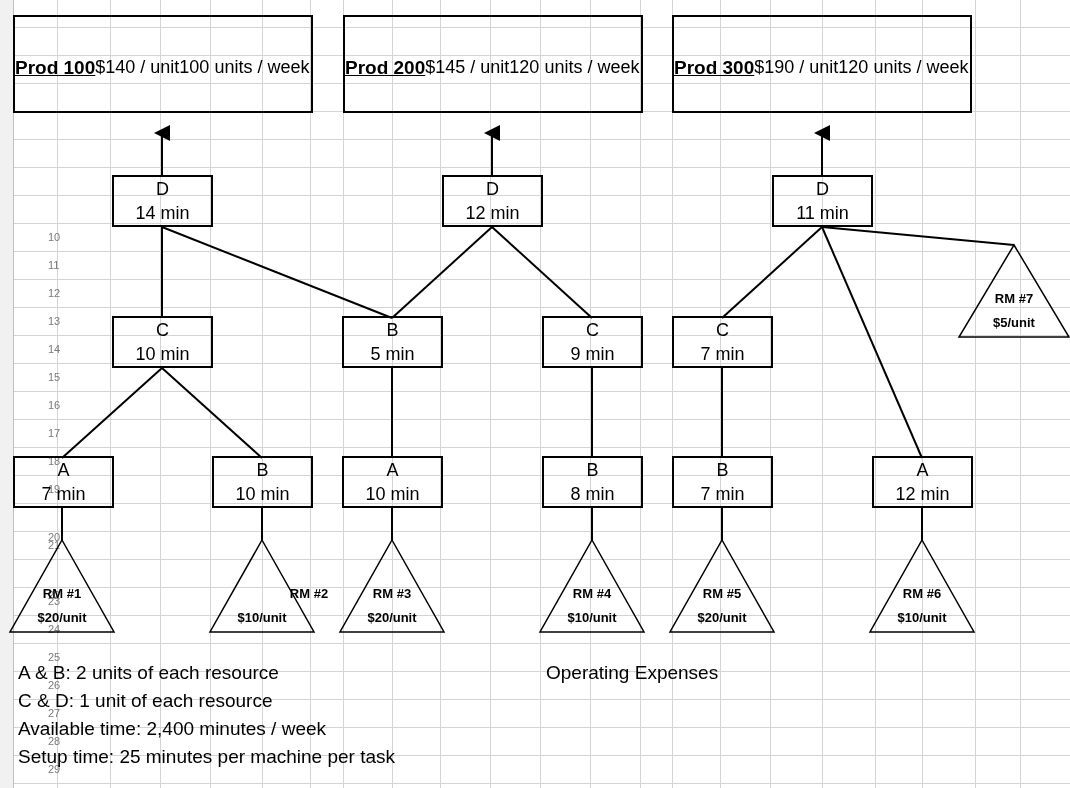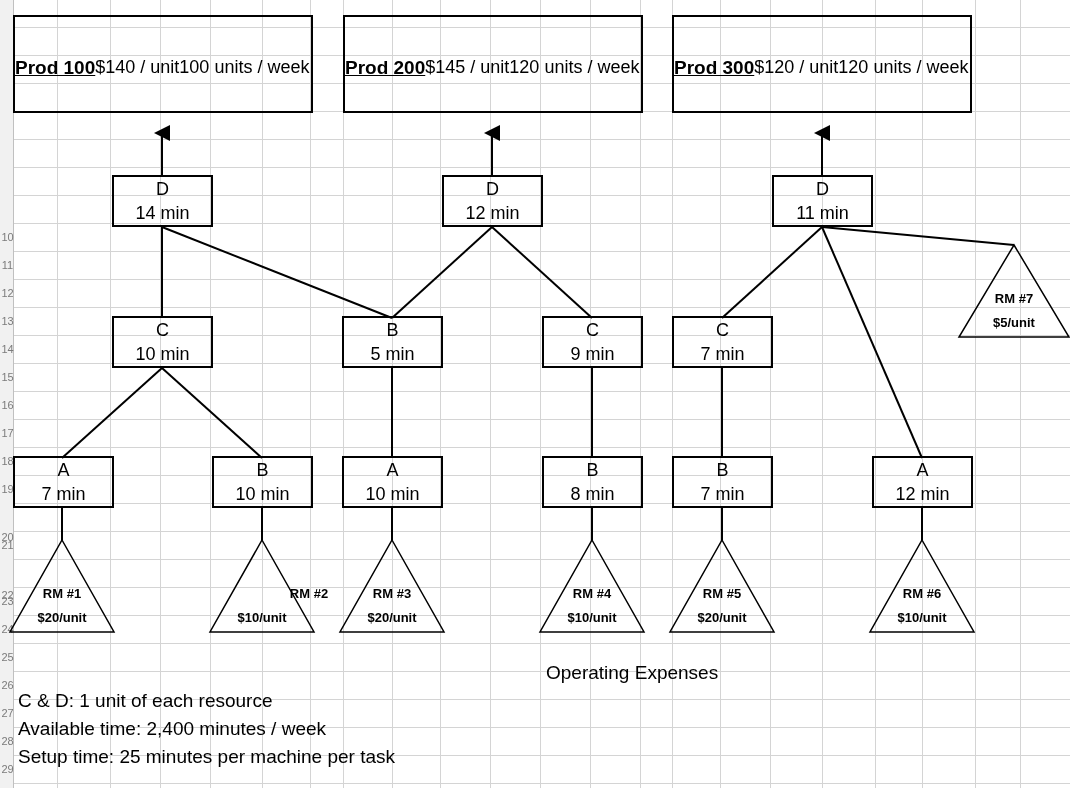--- a/index.html
+++ b/index.html
@@ -2,23 +2,23 @@
 <html><head>
 <meta charset="utf-8">
 <style>
   html,body{margin:0;padding:0;background:#fff;}
   body{font-family:"Liberation Sans",sans-serif;}
   #sheet{position:relative;width:1070px;height:788px;overflow:hidden;background:#fff;}
 
   
   #rowhdr{position:absolute;left:0;top:0;width:13px;height:788px;background:#f1f1f1;
           border-right:1px solid #c0c0c0;z-index:1;}
-  .rowno{position:absolute;left:0;width:15px;text-align:center;
+  .rowno{position:absolute;left:0;width:15px;text-align:left;
          font-size:11px;color:#7b7b7b;line-height:11px;
-         font-family:"Liberation Sans",sans-serif;}
+         font-family:"Liberation Sans",sans-serif;padding-left:48px;}
   .gl-h{position:absolute;left:13px;right:0;height:1px;background:#d4d4d4;}
   .gl-v{position:absolute;top:0;height:788px;width:1px;background:#d4d4d4;}
 
   
   #diagram{position:absolute;left:0;top:0;width:1070px;height:788px;z-index:3;}
   svg.lines{position:absolute;left:0;top:0;width:1070px;height:788px;
             overflow:visible;pointer-events:none;}
 
   .box{position:absolute;box-sizing:border-box;border:2px solid #000;background:transparent;
        display:flex;flex-direction:column;align-items:center;justify-content:center;}
@@ -178,21 +178,21 @@
     <div class="prodbox" style="left:343px;top:15px;width:300px;height:98px;">
       <div class="ptitle">Prod 200</div>
       <div class="pspacer"></div>
       <div class="pline">$145 / unit</div>
       <div class="pline">120 units / week</div>
     </div>
 
     <div class="prodbox" style="left:672px;top:15px;width:300px;height:98px;">
       <div class="ptitle">Prod 300</div>
       <div class="pspacer"></div>
-      <div class="pline">$120 / unit</div>
+      <div class="pline">$190 / unit</div>
       <div class="pline">120 units / week</div>
     </div>
 
     <div class="box" style="left:112px;top:175px;width:101px;height:52px;">
       <div class="t1">D</div>
       <div class="t2">14 min</div>
     </div>
     <div class="box" style="left:442px;top:175px;width:101px;height:52px;">
       <div class="t1">D</div>
       <div class="t2">12 min</div>
@@ -266,19 +266,20 @@
     </div>
     <div class="tri" style="left:870px;top:540px;width:104px;height:92px;">
       <div class="tlab" style="top:46px;">RM #6</div>
       <div class="tlab" style="top:70px;">$10/unit</div>
     </div>
     <div class="tri" style="left:959px;top:245px;width:110px;height:92px;">
       <div class="tlab" style="top:46px;">RM #7</div>
       <div class="tlab" style="top:70px;">$5/unit</div>
     </div>
 
+    <div class="note" style="left:18px;top:662px;">A &amp; B: 2 units of each resource</div>
     <div class="note" style="left:18px;top:690px;">C &amp; D: 1 unit of each resource</div>
     <div class="note" style="left:18px;top:718px;">Available time:  2,400 minutes / week</div>
     <div class="note" style="left:18px;top:746px;">Setup time: 25 minutes per machine per task</div>
     <div class="note" style="left:546px;top:662px;">Operating Expenses</div>
 
   </div>
 </div>
 
 </body></html>

